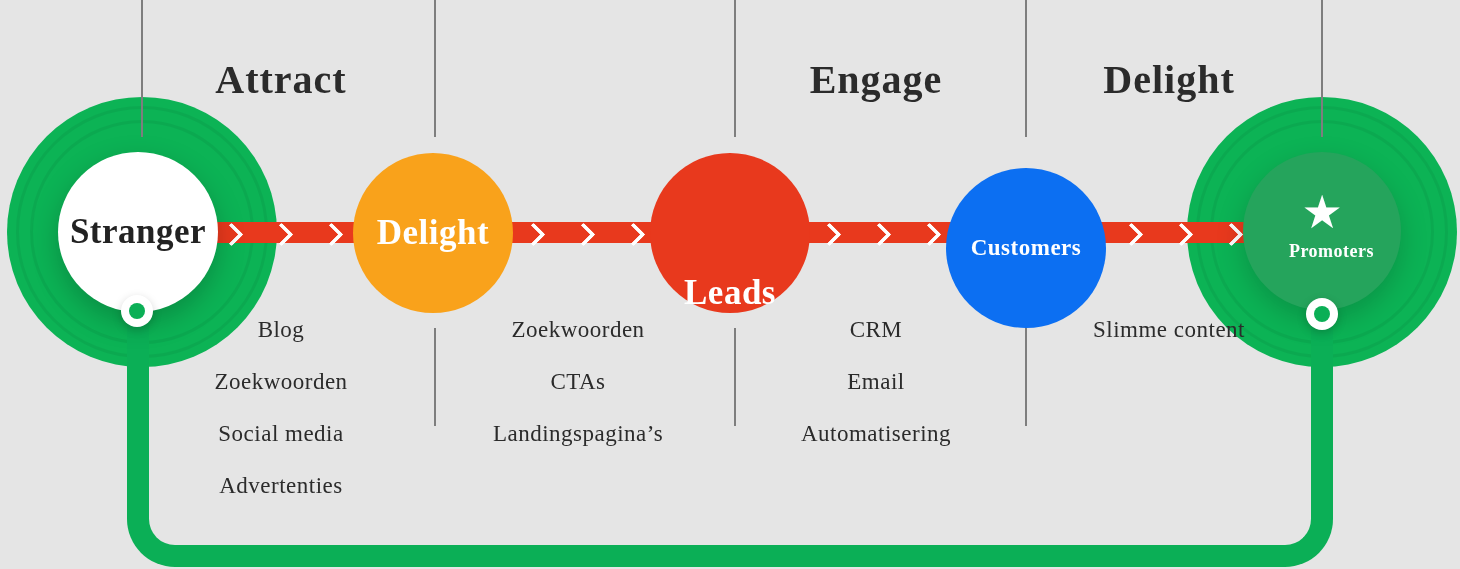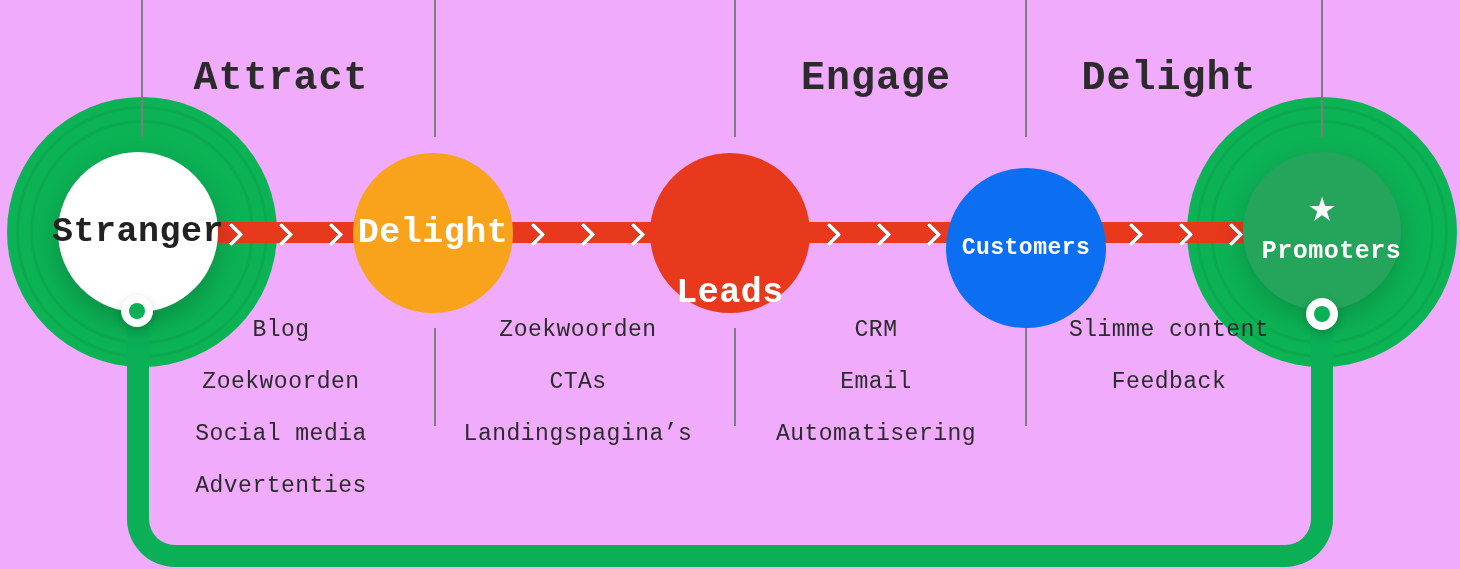--- a/index.html
+++ b/index.html
@@ -3,22 +3,22 @@
 <meta charset="utf-8">
 <style>
   :root{
     --green:#0CB355; --green-inner:#25A45C; --green-loop:#0BAF56;
     --orange:#F9A21B; --red:#E8391D; --blue:#0C6FF2;
     --text-dark:#2B2B2B; --divider:#7E7E7E; --white:#FFFFFF;
   }
   html,body{margin:0;padding:0;background:#fff;}
   .canvas{
     position:relative; width:1460px; height:569px; margin:0 auto;
-    background:#f0abfc; overflow:hidden;
-    font-family:Liberation Mono, monospace;
+    background:#e5e5e5; overflow:hidden;
+    font-family:Liberation Serif, serif;
   }
   
   .vline{position:absolute; width:2px; background:var(--divider); z-index:3;}
   .vline.top{top:0; height:137px;}
   .vline.mid{top:328px; height:98px;}
   
   .phase-label{
     position:absolute; top:56px; transform:translateX(-50%);
     font-size:40px; font-weight:700; letter-spacing:1px; color:var(--text-dark);
     white-space:nowrap; z-index:6;
@@ -47,21 +47,21 @@
                   box-shadow:0 10px 28px rgba(0,0,0,0.22);}
   .stage.stranger .stage-label{color:#222; font-weight:600;}
   .stage.visitor{background:var(--orange); left:353px; top:153px;}
   .stage.leads{background:var(--red); left:650px; top:153px;align-items:flex-end;}
   .stage.customers{background:var(--blue); left:946px; top:168px;}
   .stage.customers .stage-label{font-size:23px;}
   .stage.promoters{background:var(--green-inner); left:1243px; top:152px; width:158px; height:158px;
                    flex-direction:column; gap:6px; box-shadow:0 10px 28px rgba(0,0,0,0.18);
                    transform:translateY(0);}
   .stage.promoters .star{font-size:46px; line-height:44px; color:#fff; margin-top:-10px;}
-  .stage.promoters .stage-label{font-size:25px; font-weight:600;margin-left:19px;}
+  .stage.promoters .stage-label{font-size:18px; font-weight:600;margin-left:19px;}
   
   .loop{position:absolute; left:127px; top:300px; width:1206px; height:267px;
         border-left:22px solid var(--green-loop);
         border-right:22px solid var(--green-loop);
         border-bottom:22px solid var(--green-loop);
         border-bottom-left-radius:48px; border-bottom-right-radius:48px;
         box-sizing:border-box; z-index:3;}
   
   .node{position:absolute; width:32px; height:32px; border-radius:50%; background:#fff;
         box-shadow:0 3px 10px rgba(0,0,0,0.18); z-index:7;
@@ -144,16 +144,15 @@
     <div class="item">CTAs</div>
     <div class="item">Landingspagina’s</div>
   </div>
   <div class="items" style="left:876px">
     <div class="item">CRM</div>
     <div class="item">Email</div>
     <div class="item">Automatisering</div>
   </div>
   <div class="items" style="left:1169px">
     <div class="item">Slimme content</div>
-    <div class="item">Feedback</div>
   </div>
 
 </div>
 
 </body></html>

